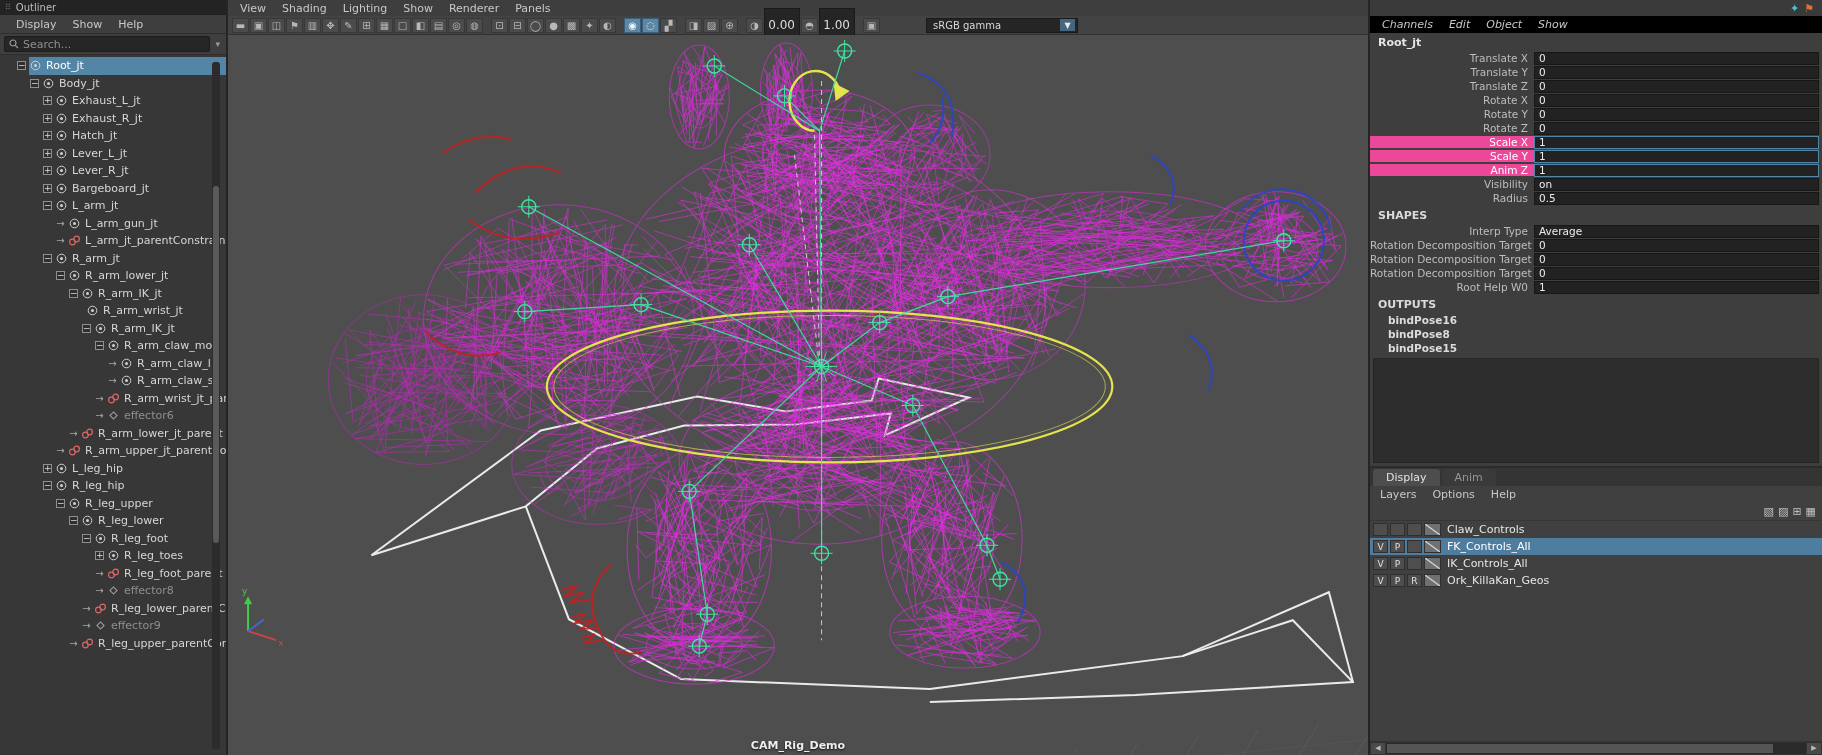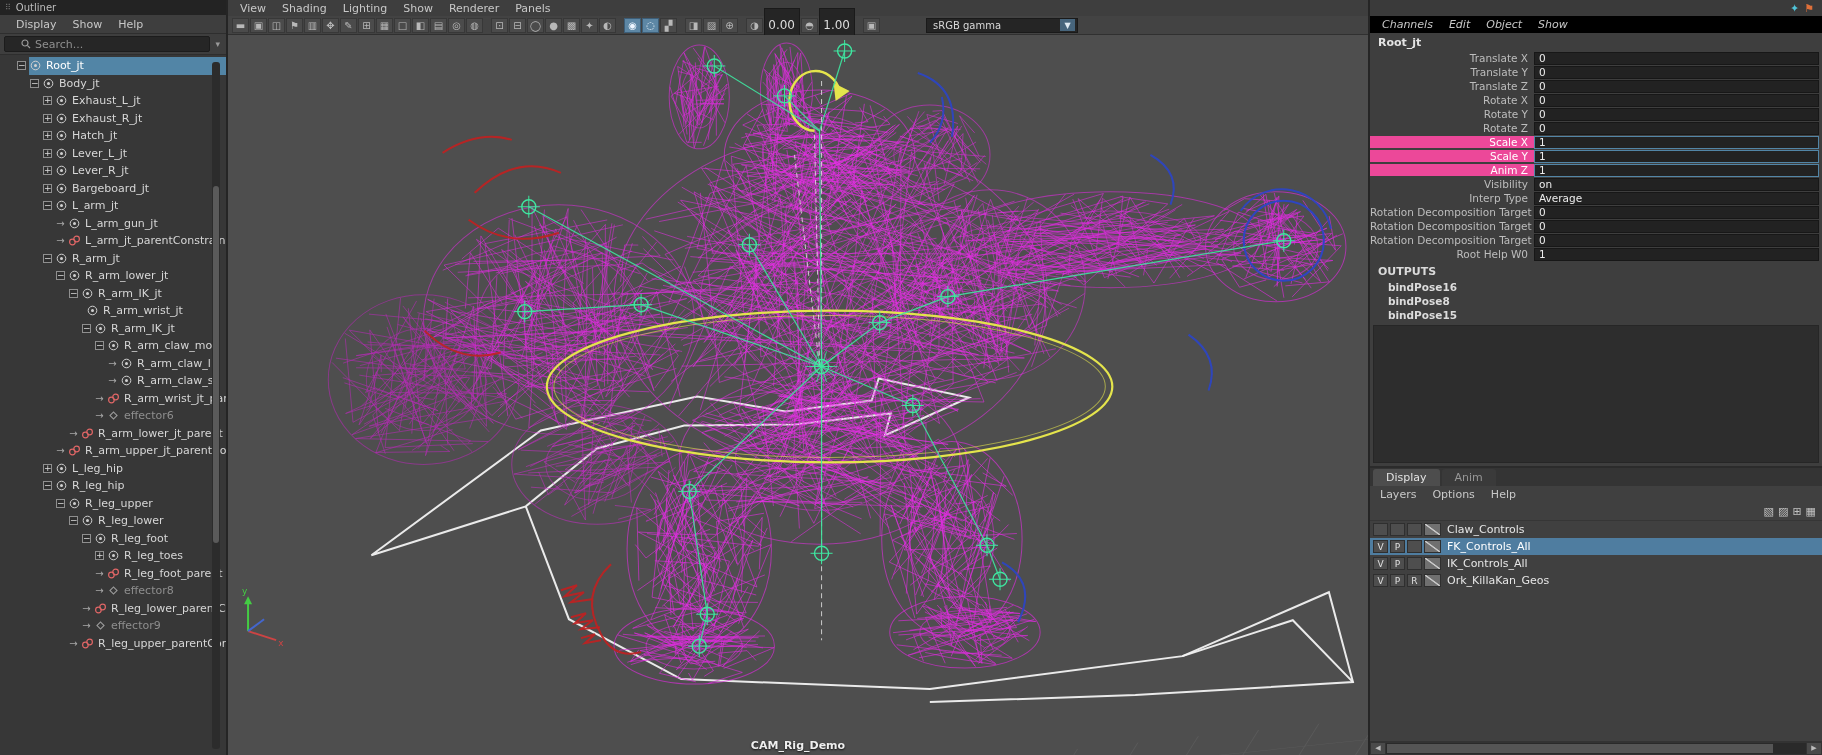--- a/index.html
+++ b/index.html
@@ -7,21 +7,21 @@
 body{background:#393939;font-size:11px;color:#c8c8c8;}
 .app{display:flex;width:1822px;height:755px;}
 
 
 .outliner{width:228px;background:#373737;border-right:2px solid #252525;display:flex;flex-direction:column;position:relative;}
 .ol-title{height:15px;background:#232323;color:#bdbdbd;font-size:10px;display:flex;align-items:center;gap:5px;padding:0 5px;}
 .grip{color:#6f6f6f;font-size:8px;}
 .ol-menus{height:19px;background:#3e3e3e;display:flex;align-items:center;padding-left:8px;border-bottom:1px solid #2e2e2e;}
 .menu-item{padding:2px 8px;color:#c8c8c8;font-size:11px;cursor:default;}
 .ol-search{height:21px;display:flex;align-items:center;background:#3e3e3e;padding:2px 4px;gap:3px;border-bottom:1px solid #2e2e2e;}
-.search-field{flex:1;background:#262626;border:1px solid #1c1c1c;border-radius:2px;height:16px;display:flex;align-items:center;padding:0 16px;color:#8f8f8f;gap:4px;overflow:hidden;}
+.search-field{flex:1;background:#262626;border:1px solid #1c1c1c;border-radius:2px;height:16px;display:flex;align-items:center;padding:0 4px;color:#8f8f8f;gap:4px;overflow:hidden;}
 .dd-arrow{color:#9a9a9a;font-size:9px;padding:0 2px;}
 .tree{flex:1;overflow:hidden;padding-top:2px;position:relative;}
 .tree-row{height:17.5px;display:flex;align-items:center;white-space:nowrap;}
 .row-main{display:flex;align-items:center;flex:1;height:100%;overflow:hidden;}
 .tree-row.selected .row-main{background:#5285a6;}
 .tree-row.selected .tree-label{color:#ffffff;}
 .expander{width:9px;height:9px;font-size:9px;line-height:7px;text-align:center;color:#ddd;margin-right:3px;flex:none;}
 .expander.plus,.expander.minus{border:1px solid #8f8f8f;background:#2f2f2f;}
 .expander.arrow{border:none;color:#a8a8a8;font-size:10px;line-height:9px;}
 .node-icon{width:13px;height:13px;flex:none;margin-right:1px;}
@@ -1731,21 +1731,26 @@
           <div class="ch-value">1</div>
         </div>
         <div class="ch-row hl">
           <span class="ch-label">Anim Z</span>
           <div class="ch-value">1</div>
         </div>
         <div class="ch-row">
           <span class="ch-label">Visibility</span>
           <div class="ch-value">on</div>
         </div>
+        <div class="ch-row">
+          <span class="ch-label">Radius</span>
+          <div class="ch-value">0.5</div>
+        </div>
       </div>
+    <div class="sec-header">SHAPES</div>
     <div class="ch-rows">
         <div class="ch-row">
           <span class="ch-label">Interp Type</span>
           <div class="ch-value">Average</div>
         </div>
         <div class="ch-row">
           <span class="ch-label">Rotation Decomposition Target X</span>
           <div class="ch-value">0</div>
         </div>
         <div class="ch-row">

